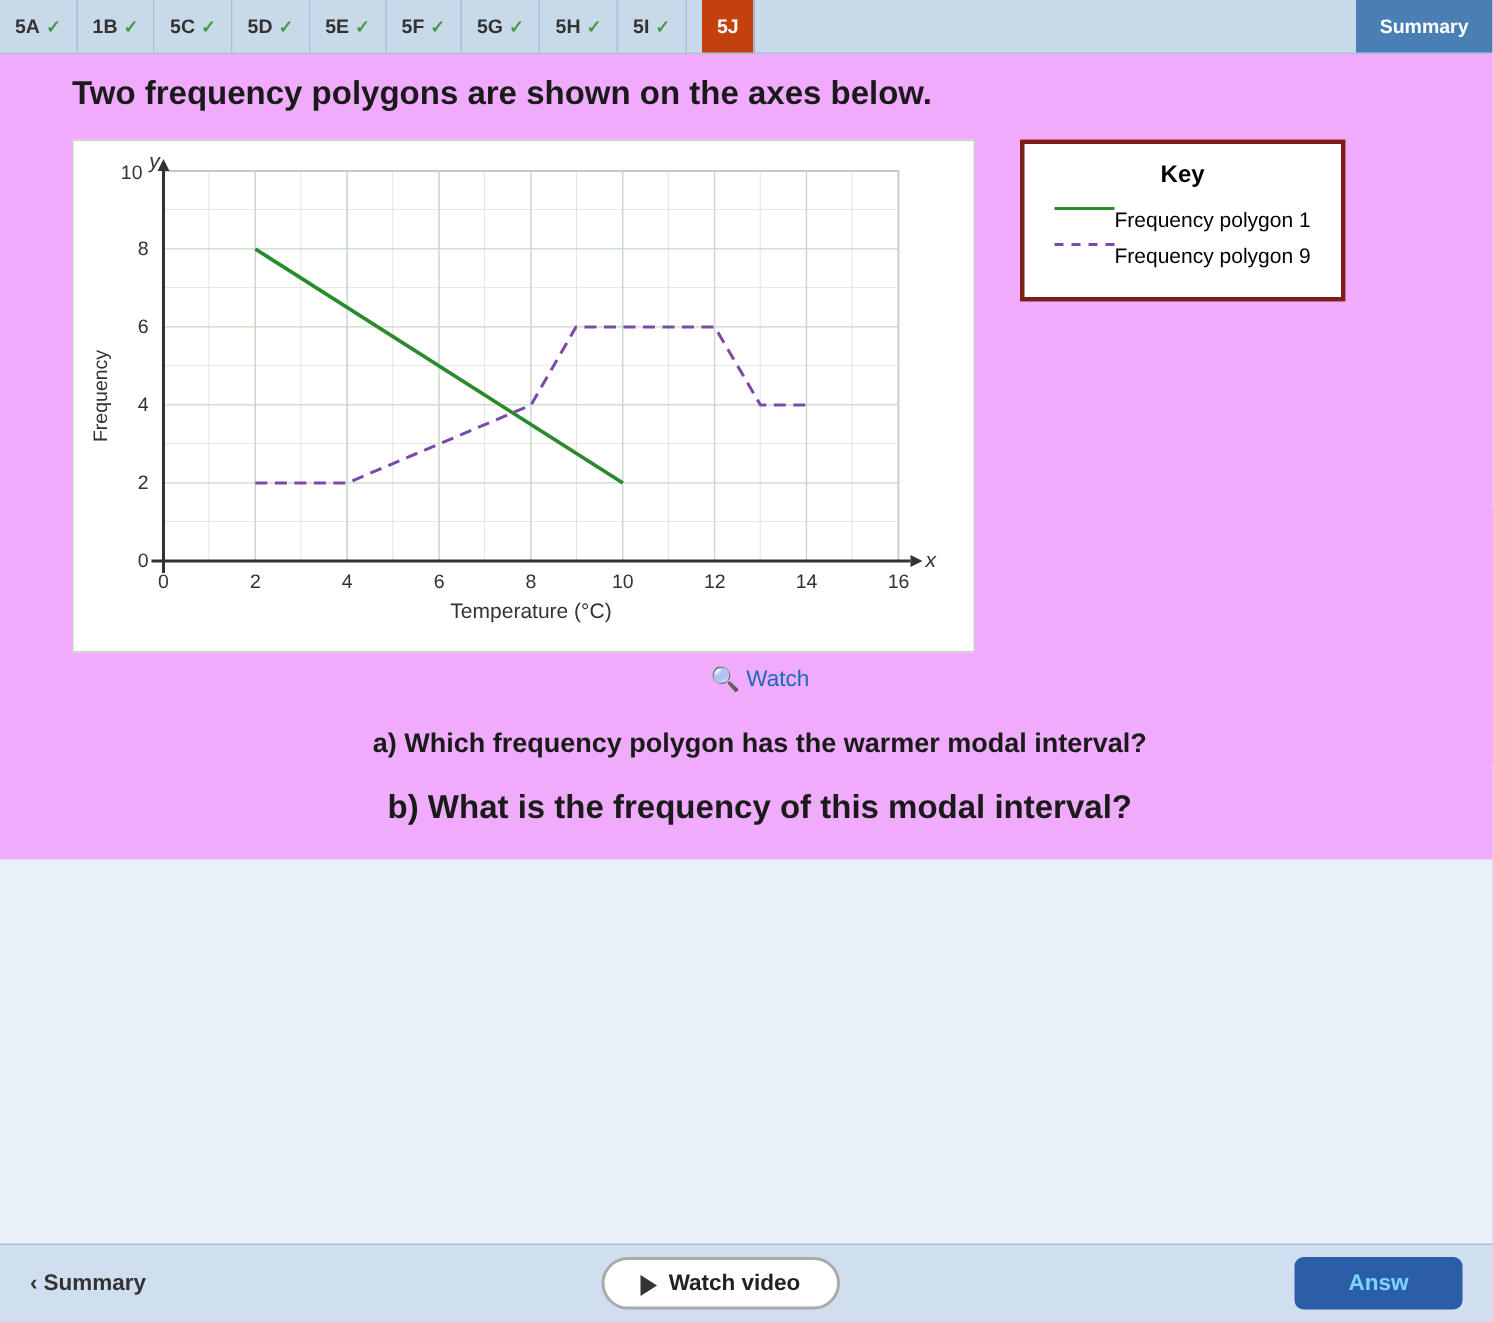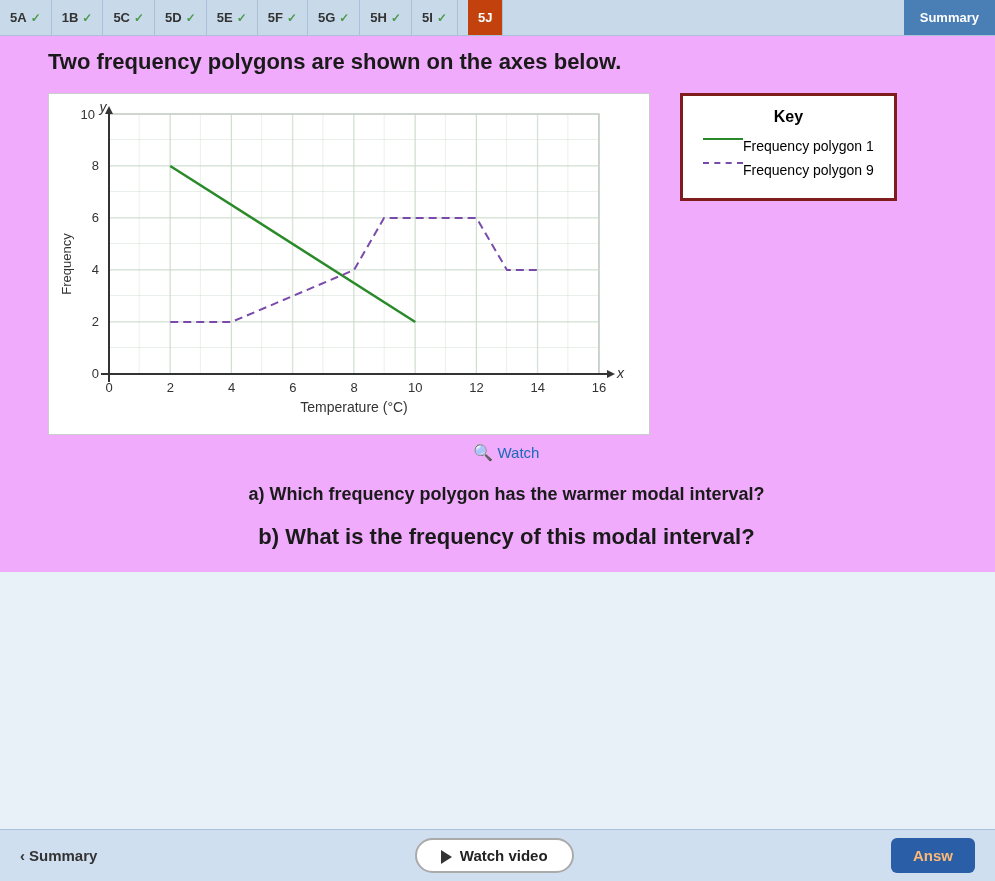--- a/index.html
+++ b/index.html
@@ -185,24 +185,24 @@
       height: 0;
       border-top: 7px solid transparent;
       border-bottom: 7px solid transparent;
       border-left: 11px solid #333;
       display: inline-block;
     }
     .answer-btn {
       background: #2a5fa8;
       border: none;
       border-radius: 6px;
-      padding: 9px 22px;
+      padding: 9px 36px;
       font-size: 15px;
       font-weight: bold;
-      color: #fdba74;
+      color: #7dd3fc;
       cursor: pointer;
       text-align: right;
     }
 
     
     .chart-svg {
       display: block;
     }
   </style>
 </head>

